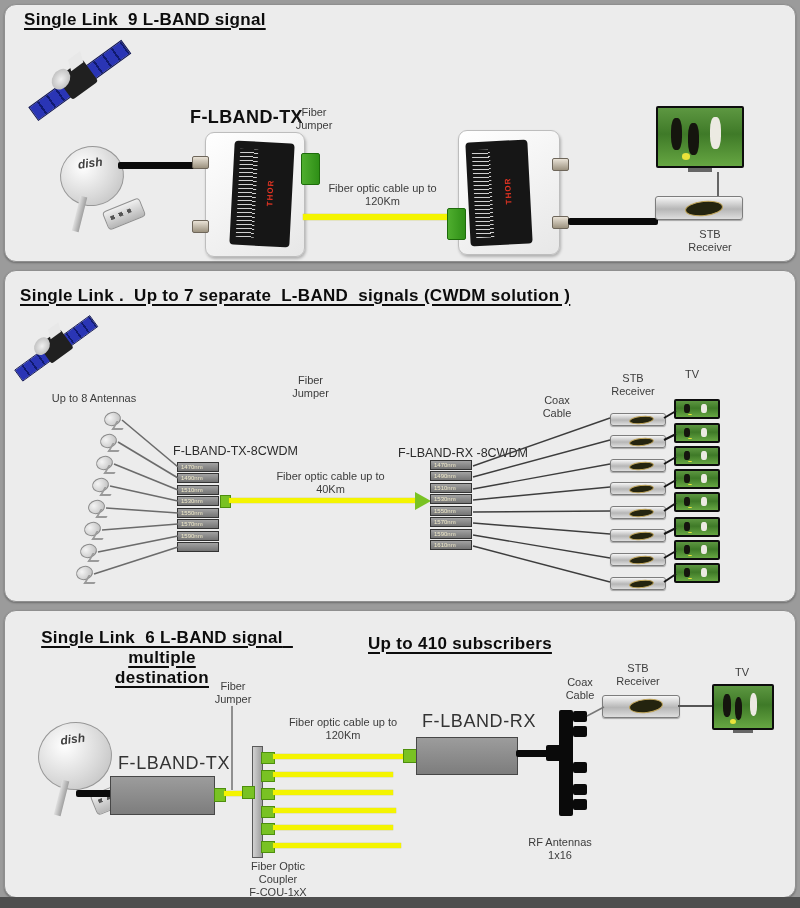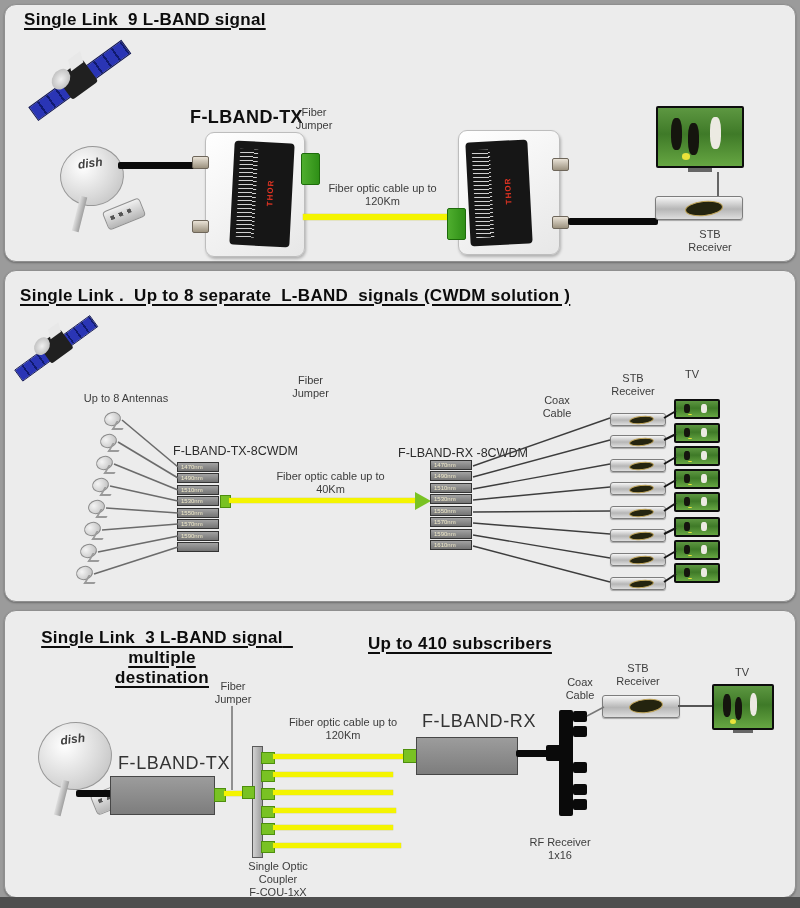--- a/index.html
+++ b/index.html
@@ -140,33 +140,33 @@
     <span class="ball"></span>
   </div>
 </div>
 <div class="abs stand" style="left:688px;top:168px;width:24px;height:4px"></div>
 <div class="abs stand" style="left:717px;top:172px;width:2px;height:26px"></div>
 
 <div class="stb" style="left:655px;top:196px;width:86px;height:22px"></div>
 <div class="abs lbl" style="left:672px;top:228px;width:76px">STB
 Receiver</div>
 
-<div class="abs title" style="left:20px;top:286px">Single Link .  Up to 8 separate  L-BAND  signals (CWDM solution )</div>
+<div class="abs title" style="left:20px;top:286px">Single Link .  Up to 7 separate  L-BAND  signals (CWDM solution )</div>
 
 <div class="abs" style="left:6px;top:312px;width:95px;height:78px">
   <div class="satrot" style="left:-5px;top:16px;width:110px;height:40px;transform:rotate(-36deg) scale(.85)">
     <div class="satpanel" style="left:0"></div>
     <div class="satpanel" style="right:0"></div>
     <div class="satbody"></div>
     <div class="satdish"></div>
     <div class="satwing"></div>
   </div>
 </div>
 
-<div class="abs lbl" style="left:76px;top:392px;width:100px">Up to 8 Antennas</div>
+<div class="abs lbl" style="left:44px;top:392px;width:100px">Up to 8 Antennas</div>
 
 <div class="abs ant" style="left:104px;top:412px"></div>
 <div class="abs ant" style="left:100px;top:434px"></div>
 <div class="abs ant" style="left:96px;top:456px"></div>
 <div class="abs ant" style="left:92px;top:478px"></div>
 <div class="abs ant" style="left:88px;top:500px"></div>
 <div class="abs ant" style="left:84px;top:522px"></div>
 <div class="abs ant" style="left:80px;top:544px"></div>
 <div class="abs ant" style="left:76px;top:566px"></div>
 
@@ -266,21 +266,21 @@
     </div>
   </div>
 <div class="tv" style="left:674px;top:563px;width:46px;height:20px">
     <div class="tvscreen">
       <span class="pl dark" style="left:20%;top:20%"></span>
       <span class="pl white" style="left:60%;top:18%"></span>
       <span class="ball"></span>
     </div>
   </div>
 
-<div class="abs title" style="left:26px;top:628px;width:272px;text-align:center">Single Link  3 L-BAND signal  multiple
+<div class="abs title" style="left:26px;top:628px;width:272px;text-align:center">Single Link  6 L-BAND signal  multiple
 destination</div>
 <div class="abs title" style="left:368px;top:634px">Up to 410 subscribers</div>
 
 <div class="abs" style="left:36px;top:720px;width:110px;height:110px">
   <div class="dishface" style="left:2px;top:2px;width:72px;height:66px">
     <span class="dishlogo">dish</span>
   </div>
   <div class="disharm" style="left:22px;top:60px"></div>
   <div class="dishlnb" style="left:56px;top:66px;width:44px;height:20px"></div>
 </div>
@@ -307,38 +307,38 @@
 
 <div class="abs yellow" style="left:273px;top:754px;width:130px;height:5px"></div>
 <div class="abs yellow" style="left:273px;top:772px;width:120px;height:5px"></div>
 <div class="abs yellow" style="left:273px;top:790px;width:120px;height:5px"></div>
 <div class="abs yellow" style="left:273px;top:808px;width:123px;height:5px"></div>
 <div class="abs yellow" style="left:273px;top:825px;width:120px;height:5px"></div>
 <div class="abs yellow" style="left:273px;top:843px;width:128px;height:5px"></div>
 
 <div class="abs lbl" style="left:287px;top:716px;width:112px">Fiber optic cable up to
 120Km</div>
-<div class="abs lbl" style="left:228px;top:860px;width:100px">Single Optic
+<div class="abs lbl" style="left:228px;top:860px;width:100px">Fiber Optic
 Coupler
 F-COU-1xX</div>
 
 <div class="abs devlbl3" style="left:422px;top:711px">F-LBAND-RX</div>
 <div class="abs gtab" style="left:403px;top:749px;width:13px;height:12px"></div>
 <div class="abs gbox" style="left:416px;top:737px;width:100px;height:36px"></div>
 
 <div class="abs blackline" style="left:516px;top:750px;width:45px;height:7px"></div>
 <div class="abs blackline" style="left:546px;top:745px;width:16px;height:16px"></div>
 
 <div class="abs blackline" style="left:559px;top:710px;width:14px;height:106px"></div>
 <div class="abs blackline" style="left:573px;top:711px;width:14px;height:11px"></div>
 <div class="abs blackline" style="left:573px;top:726px;width:14px;height:11px"></div>
 <div class="abs blackline" style="left:573px;top:762px;width:14px;height:11px"></div>
 <div class="abs blackline" style="left:573px;top:784px;width:14px;height:11px"></div>
 <div class="abs blackline" style="left:573px;top:799px;width:14px;height:11px"></div>
-<div class="abs lbl" style="left:525px;top:836px;width:70px">RF Receiver
+<div class="abs lbl" style="left:525px;top:836px;width:70px">RF Antennas
 1x16</div>
 
 <div class="abs lbl" style="left:556px;top:676px;width:48px">Coax
 Cable</div>
 
 <div class="stb" style="left:602px;top:695px;width:76px;height:21px"></div>
 <div class="abs lbl" style="left:606px;top:662px;width:64px">STB
 Receiver</div>
 
 <div class="tv" style="left:712px;top:684px;width:62px;height:46px">

